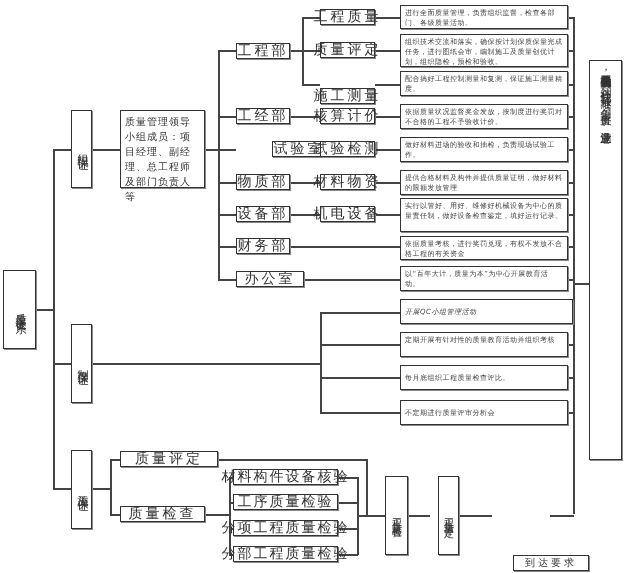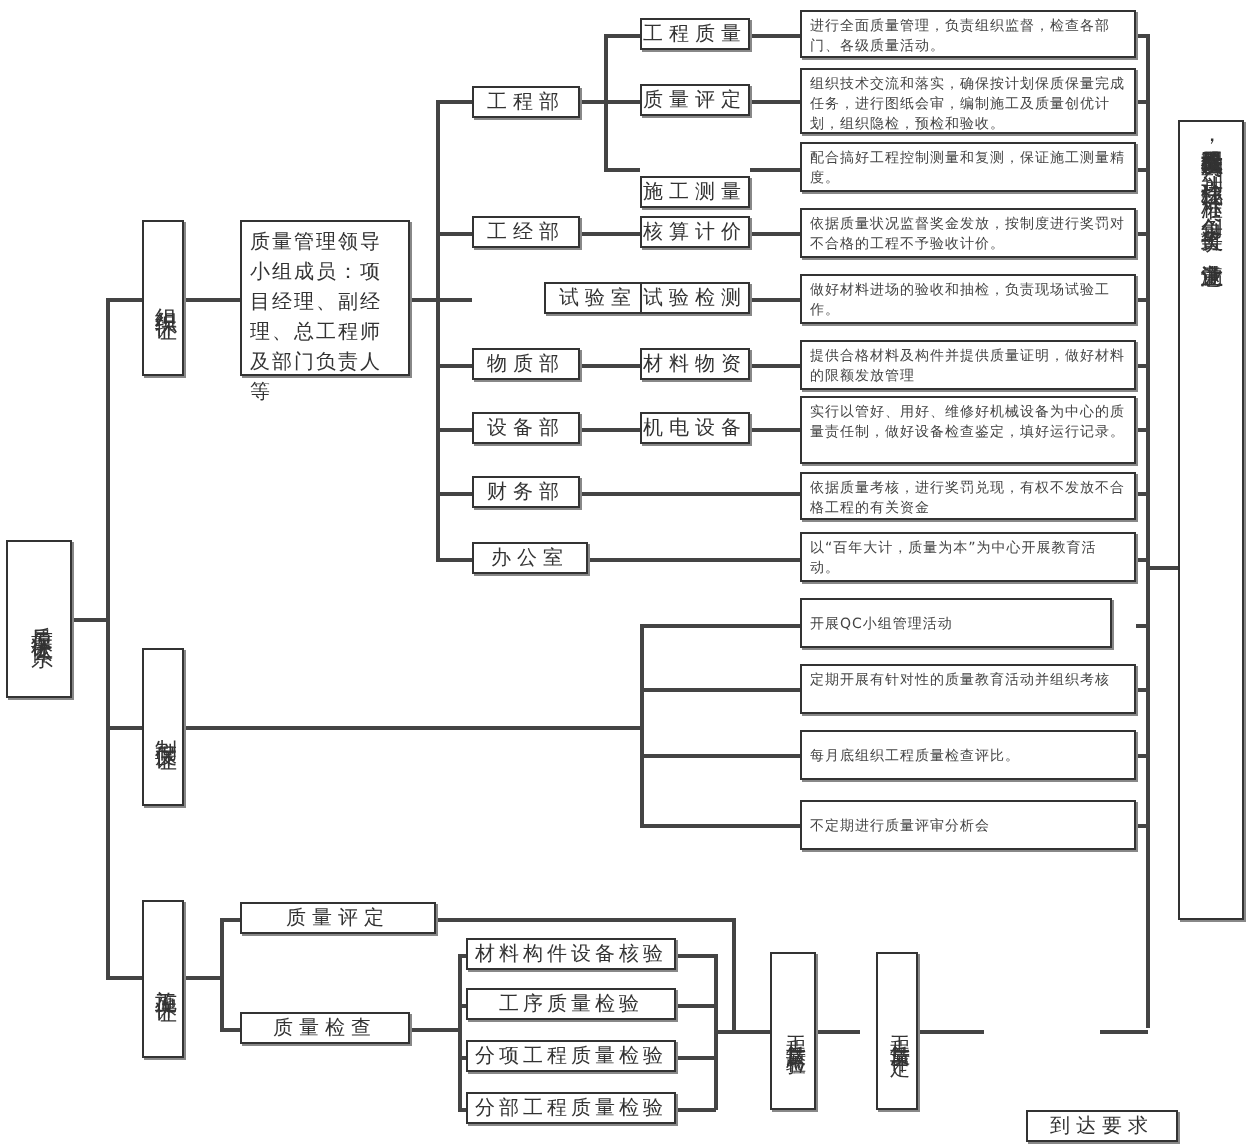--- a/index.html
+++ b/index.html
@@ -1,21 +1,21 @@
 <!DOCTYPE html>
 <html><head>
 <meta charset="utf-8">
 <style>
   html, body { margin:0; padding:0; background:#ffffff; }
   body { width:627px; height:573px; position:relative; overflow:hidden;
          font-family:"DejaVu Sans", sans-serif; color:#333; }
   .box { position:absolute; box-sizing:border-box; background:#fff;
          border:1.5px solid #333; box-shadow:1px 1px 0 #888; }
   .lbl { display:flex; align-items:center; justify-content:center;
-         font-size:10px; letter-spacing:3px; color:#333; white-space:nowrap; }
+         font-size:14px; letter-spacing:3px; color:#333; white-space:nowrap; }
   .vert { display:flex; align-items:center; justify-content:center;
           font-size:11px; color:#333; writing-mode:vertical-rl; letter-spacing:2px; }
   .desc { font-size:7px; line-height:10px; padding:2px 4px; color:#444; letter-spacing:0.5px; }
   .lead { font-size:10px; line-height:15px; padding:3px 4px; letter-spacing:1px; color:#333; }
   .ln { position:absolute; background:#444; }
   .h { height:1.5px; } .v { width:1.5px; }
   #goal { font-size:11px; line-height:15px; padding:6px 0; writing-mode:vertical-rl;
           display:flex; align-items:center; justify-content:flex-start; color:#333; }
 </style>
 </head>
@@ -111,41 +111,41 @@
 <div class="box vert" style="left:71px;top:450px;width:21px;height:79px;">施工保证</div>
 
 <div class="box lead" style="left:120px;top:110px;width:85px;height:78px;">质量管理领导小组成员：项目经理、副经理、总工程师及部门负责人等</div>
 
 <div class="box lbl" style="left:236px;top:43px;width:54px;height:16px;">工程部</div>
 <div class="box lbl" style="left:236px;top:108px;width:54px;height:16px;">工经部</div>
 <div class="box lbl" style="left:236px;top:141px;width:54px;height:16px;margin-left:36px;">试验室</div>
 <div class="box lbl" style="left:236px;top:174px;width:54px;height:16px;">物质部</div>
 <div class="box lbl" style="left:236px;top:206px;width:54px;height:16px;">设备部</div>
 <div class="box lbl" style="left:236px;top:238px;width:54px;height:16px;">财务部</div>
-<div class="box lbl" style="left:236px;top:271px;width:58px;height:16px;">办公室</div>
+<div class="box lbl" style="left:236px;top:271px;width:68px;height:16px;">办公室</div>
 
 <div class="box lbl" style="left:320px;top:9px;width:55px;height:16px;">工程质量</div>
 <div class="box lbl" style="left:320px;top:42px;width:55px;height:16px;">质量评定</div>
 <div class="box lbl" style="left:320px;top:88px;width:55px;height:16px;">施工测量</div>
 <div class="box lbl" style="left:320px;top:108px;width:55px;height:16px;">核算计价</div>
 <div class="box lbl" style="left:320px;top:141px;width:55px;height:16px;">试验检测</div>
 <div class="box lbl" style="left:320px;top:174px;width:55px;height:16px;">材料物资</div>
 <div class="box lbl" style="left:320px;top:206px;width:55px;height:16px;">机电设备</div>
 
 <div class="box desc" style="left:400px;top:5px;width:168px;height:24px;">进行全面质量管理，负责组织监督，检查各部门、各级质量活动。</div>
 <div class="box desc" style="left:400px;top:34px;width:168px;height:33px;">组织技术交流和落实，确保按计划保质保量完成任务，进行图纸会审，编制施工及质量创优计划，组织隐检，预检和验收。</div>
 <div class="box desc" style="left:400px;top:71px;width:168px;height:25px;">配合搞好工程控制测量和复测，保证施工测量精度。</div>
 <div class="box desc" style="left:400px;top:104px;width:168px;height:25px;">依据质量状况监督奖金发放，按制度进行奖罚对不合格的工程不予验收计价。</div>
 <div class="box desc" style="left:400px;top:137px;width:168px;height:25px;">做好材料进场的验收和抽检，负责现场试验工作。</div>
 <div class="box desc" style="left:400px;top:170px;width:168px;height:25px;">提供合格材料及构件并提供质量证明，做好材料的限额发放管理</div>
 <div class="box desc" style="left:400px;top:198px;width:168px;height:34px;">实行以管好、用好、维修好机械设备为中心的质量责任制，做好设备检查鉴定，填好运行记录。</div>
 <div class="box desc" style="left:400px;top:236px;width:168px;height:24px;">依据质量考核，进行奖罚兑现，有权不发放不合格工程的有关资金</div>
 <div class="box desc" style="left:400px;top:266px;width:168px;height:25px;">以“百年大计，质量为本”为中心开展教育活动。</div>
 
-<div class="box desc" style="left:400px;top:299px;width:156px;height:25px;display:flex;align-items:center;">开展QC小组管理活动</div>
+<div class="box desc" style="left:400px;top:299px;width:173px;height:25px;display:flex;align-items:center;font-style:italic;">开展QC小组管理活动</div>
 <div class="box desc" style="left:400px;top:332px;width:168px;height:25px;">定期开展有针对性的质量教育活动并组织考核</div>
 <div class="box desc" style="left:400px;top:365px;width:168px;height:25px;display:flex;align-items:center;">每月底组织工程质量检查评比。</div>
 <div class="box desc" style="left:400px;top:400px;width:168px;height:25px;display:flex;align-items:center;">不定期进行质量评审分析会</div>
 
 <div class="box lbl" style="left:120px;top:451px;width:98px;height:16px;">质量评定</div>
 <div class="box lbl" style="left:120px;top:506px;width:85px;height:16px;">质量检查</div>
 
 <div class="box lbl" style="left:233px;top:469px;width:105px;height:16px;letter-spacing:2px;">材料构件设备核验</div>
 <div class="box lbl" style="left:233px;top:494px;width:105px;height:16px;letter-spacing:2px;">工序质量检验</div>
 <div class="box lbl" style="left:233px;top:520px;width:105px;height:16px;letter-spacing:2px;">分项工程质量检验</div>

